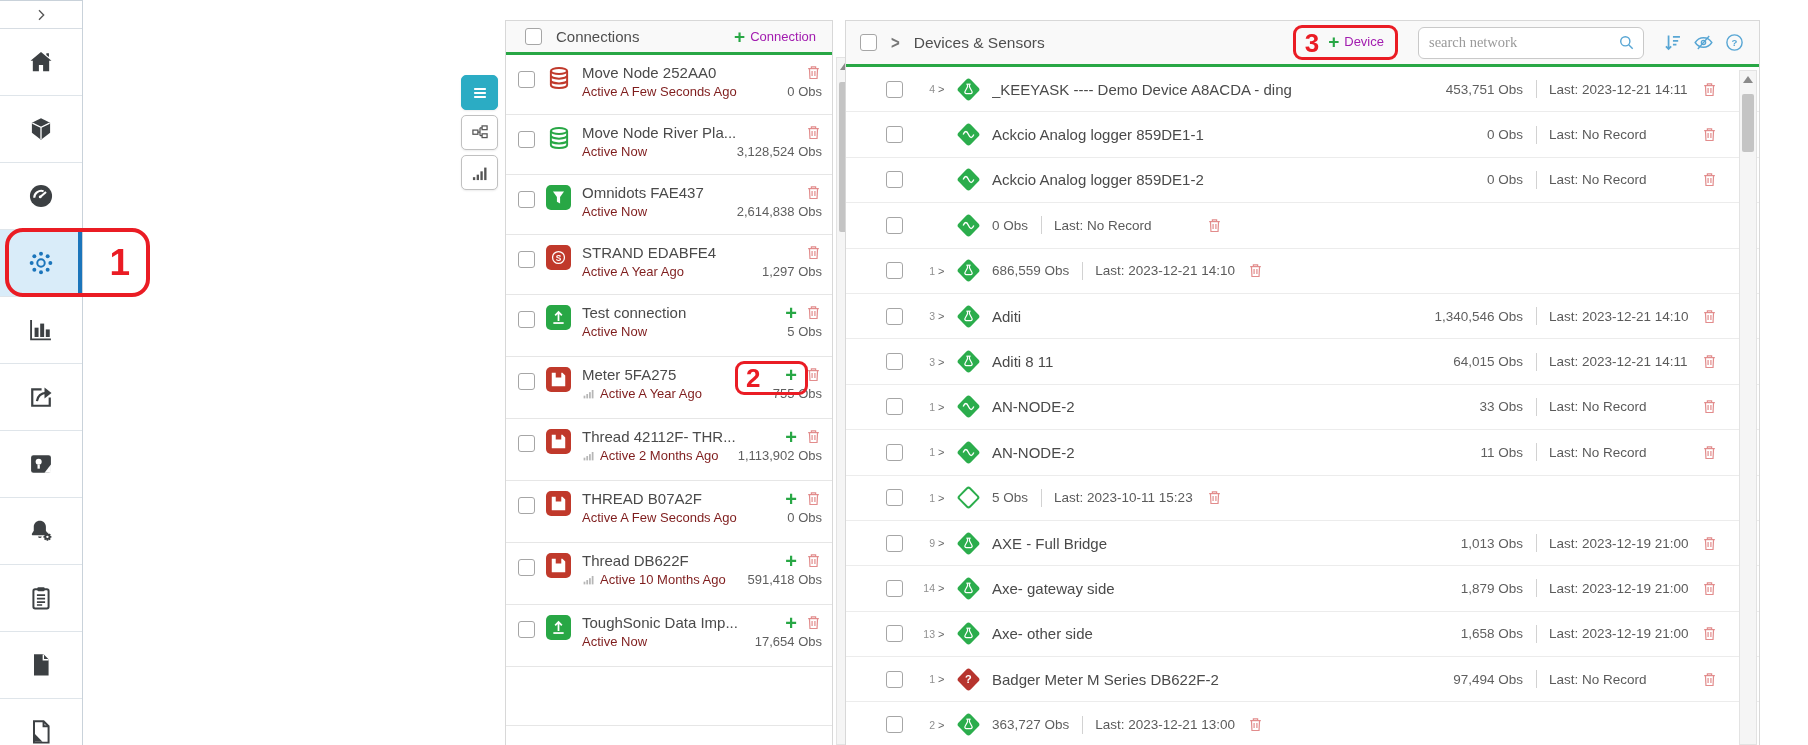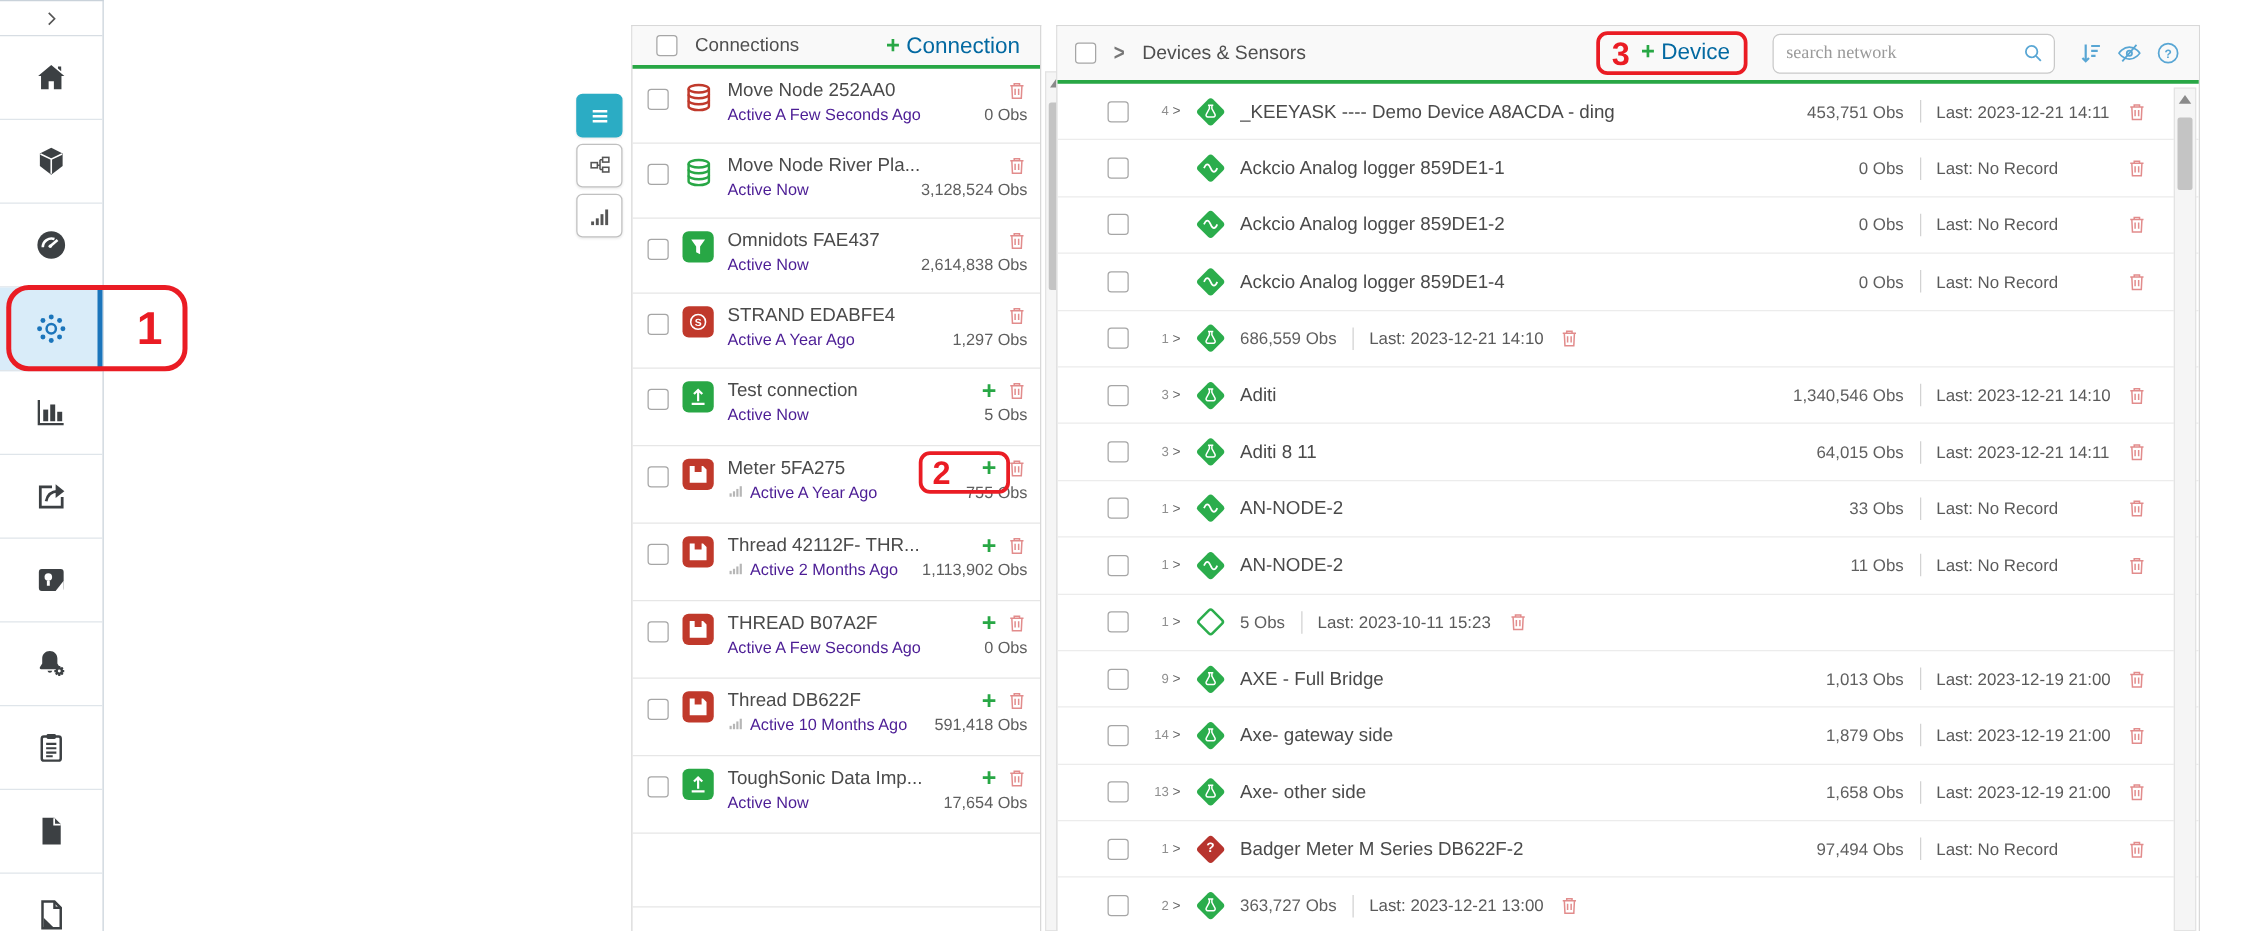--- a/index.html
+++ b/index.html
@@ -34,39 +34,39 @@
   .btn-view svg{width:20px;height:20px;color:#555;}
   .btn-view.active{background:#2bacc4;border-color:#2bacc4;}
   .btn-view.active svg{color:#fff;}
 
   
   .panel{position:absolute;top:20px;background:#fff;border:1px solid #d8d8d8;border-bottom:none;box-sizing:border-box;}
   .panel-head{display:flex;align-items:center;background:#f9f9f9;border-bottom:3px solid #28a745;box-sizing:border-box;}
   .head-title{font-size:15px;color:#4f4f4f;}
   .add-btn{display:flex;align-items:center;gap:5px;background:none;border:none;cursor:pointer;padding:0;font-family:inherit;}
   .plus-g{color:#28a745;font-size:19px;font-weight:bold;line-height:1;}
-  .add-lbl{color:#0369a1;font-size:18px;}
+  .add-lbl{color:#a21caf;font-size:13px;}
 
   
   .conn-panel{left:505px;width:328px;height:725px;}
   .conn-panel .panel-head{height:34px;padding:0 16px 0 19px;gap:14px;}
   .conn-row{position:relative;height:60px;box-sizing:border-box;border-bottom:1px solid #e6e6e6;display:flex;align-items:flex-start;gap:10px;padding:9px 10px 0 12px;cursor:pointer;}
   .conn-row.tall{height:62px;}
   .conn-row .cb{margin-top:7px;}
   .cicon{width:27px;flex:0 0 auto;display:flex;justify-content:center;margin-top:1px;}
   .cicon svg.db{width:26px;height:26px;}
   .sq{width:25px;height:25px;border-radius:5px;display:flex;align-items:center;justify-content:center;}
   .sq svg{width:19px;height:19px;}
   .cmain{flex:1;min-width:0;}
   .cline{display:flex;align-items:center;justify-content:space-between;}
   .cname{font-size:15px;color:#4a4a4a;white-space:nowrap;overflow:hidden;}
   .cacts{display:flex;align-items:center;gap:8px;flex:0 0 auto;}
   .cplus{color:#28a745;font-size:20px;font-weight:bold;line-height:14px;cursor:pointer;}
   .trash{width:17px;height:17px;color:#e28c8c;cursor:pointer;flex:0 0 auto;}
-  .cstatus{display:flex;gap:5px;font-size:13px;color:#4c1d95;margin-top:3px;white-space:nowrap;}
+  .cstatus{display:flex;align-items:center;gap:5px;font-size:13px;color:#7f1d1d;margin-top:3px;white-space:nowrap;}
   .sig{width:13px;height:13px;color:#b6b6b6;}
   .cobs{font-size:13px;color:#5f5f5f;margin-top:3px;white-space:nowrap;}
   .conn-partial{height:58px;border-bottom:1px solid #e6e6e6;}
 
   
   .vscroll{position:absolute;width:18px;background:#f5f5f5;border:1px solid #e3e3e3;box-sizing:border-box;}
   .scroll-up{height:17px;display:flex;align-items:center;justify-content:center;cursor:pointer;}
   .scroll-up:after{content:"";border-left:5px solid transparent;border-right:5px solid transparent;border-bottom:7px solid #8a8a8a;}
   .scroll-thumb{position:absolute;left:2px;width:12px;border-radius:2px;background:#c4c4c4;cursor:pointer;}
   .conn-scroll{left:836px;top:57px;height:688px;}
@@ -734,21 +734,20 @@
           <span class="cb"></span>
           <span class="dcount"></span>
           <span class="dchev"></span>
           <span class="dicon">
             <span class="dmd" style="background: rgb(43, 173, 76);">
               <svg>
                 <use href="#s-wave"></use>
               </svg>
             </span>
           </span>
-          <span class="dname">Ackcio Analog logger 859DE1-4</span>
           <span class="dobs">0 Obs</span>
           <span class="dsep"></span>
           <span class="dlast">Last: No Record</span>
           <svg class="trash">
             <use href="#s-trash"></use>
           </svg>
         </div>
         <div class="dev-row">
           <span class="cb"></span>
           <span class="dcount">1</span>

